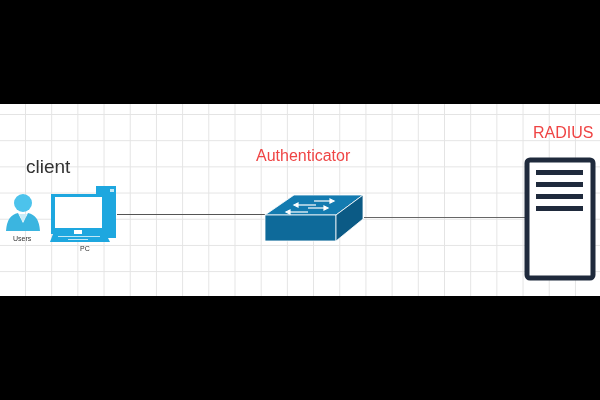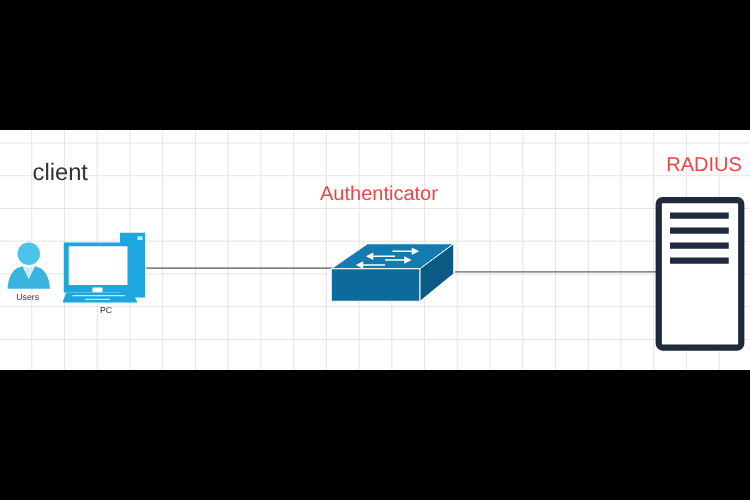--- a/index.html
+++ b/index.html
@@ -17,21 +17,21 @@
   .label-lg { color:#333; font-size:19px; }
   .label-md { color:#ef4444; font-size:16px; }
   .label-sm { color:#333; font-size:7px; }
   .line { position:absolute; height:1px; background:#555; }
 </style>
 </head>
 <body>
 
 <div class="canvas"></div>
 
-<div class="abs label-lg" style="left:26px;top:128px;">client</div>
+<div class="abs label-lg" style="left:26px;top:156px;">client</div>
 
 <div class="abs" style="left:4px;top:193px;width:38px;height:40px;">
   <svg width="38" height="40" viewBox="0 0 38 40">
     <circle cx="19" cy="10" r="9" fill="#4cc3ec"></circle>
     <path d="M2 38 Q3 22 14 20 L19 30 L24 20 Q35 22 36 38 Z" fill="#3bb5e0"></path>
     <path d="M15 21 L19 29 L23 21 Z" fill="#c8ecf8"></path>
   </svg>
 </div>
 <div class="abs label-sm" style="left:13px;top:235px;">Users</div>
 

